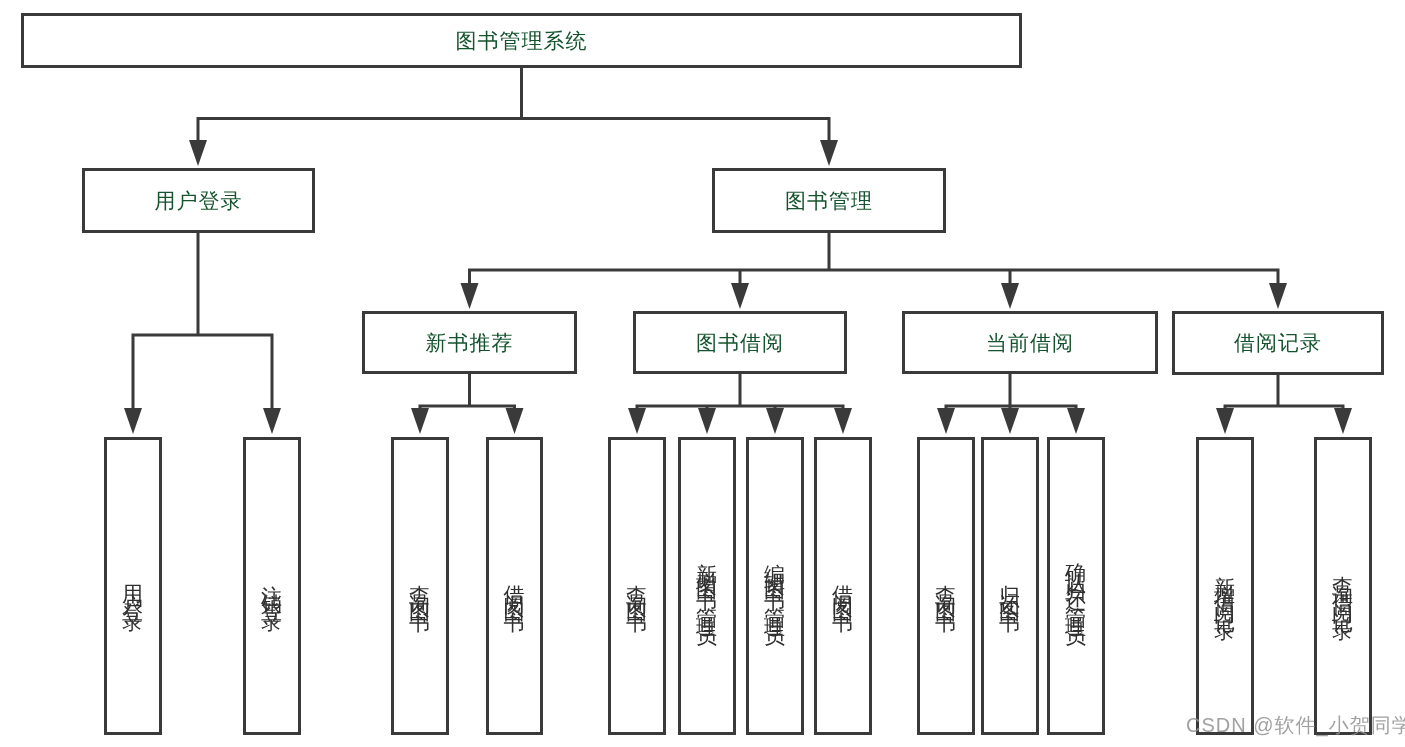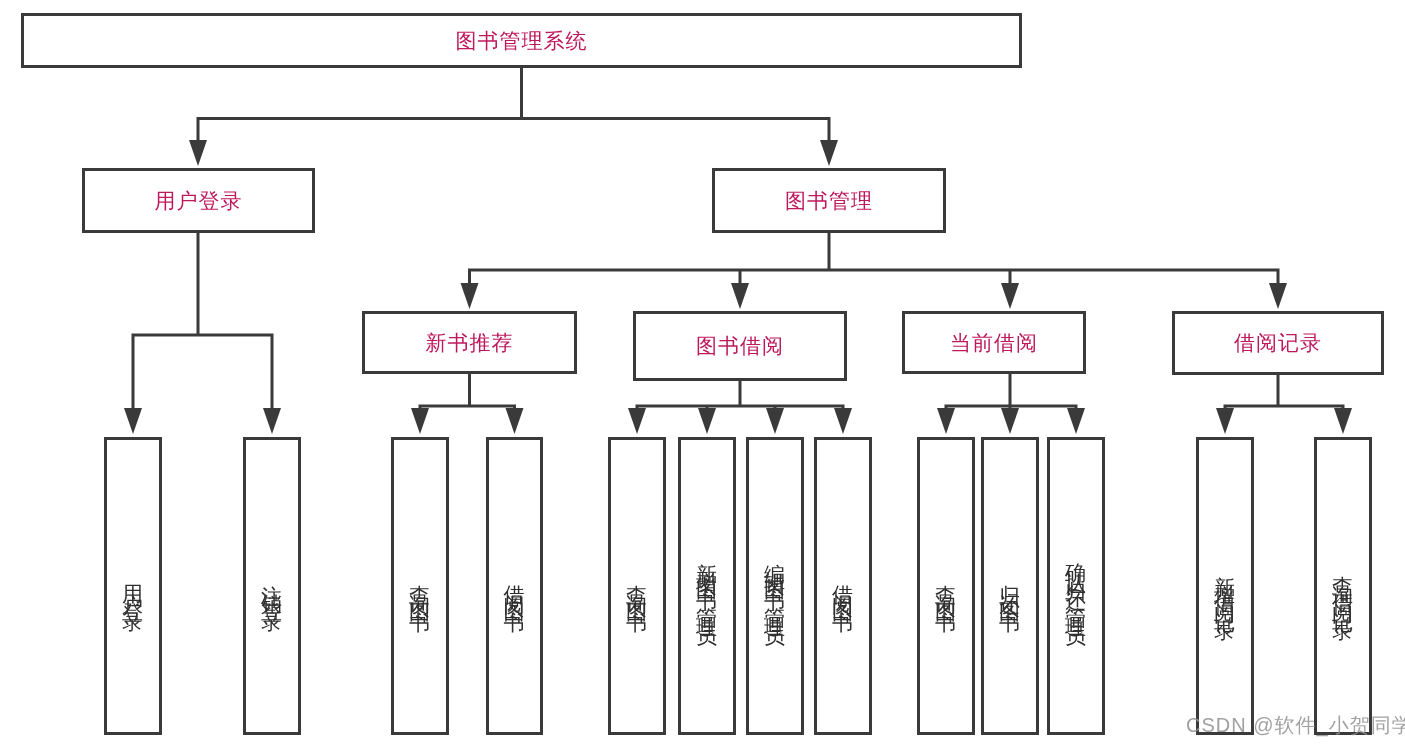--- a/index.html
+++ b/index.html
@@ -19,21 +19,21 @@
   .hbox {
     position: absolute;
     box-sizing: border-box;
     border: 3px solid #3a3a3a;
     background: #ffffff;
     display: flex;
     align-items: center;
     justify-content: center;
     font-size: 21px;
     letter-spacing: 1px;
-    color: #be185d;
+    color: #14532d;
   }
   .leaf {
     position: absolute;
     box-sizing: border-box;
     border: 3px solid #3a3a3a;
     background: #ffffff;
     display: flex;
     align-items: center;
     justify-content: center;
     color: #2f2f2f;
@@ -101,22 +101,22 @@
       <polygon points="1334,408 1352,408 1343,434"></polygon>
     </g>
   </svg>
 
   <div class="hbox" style="left:21px; top:13px; width:1001px; height:55px;">图书管理系统</div>
 
   <div class="hbox" style="left:82px; top:168px; width:233px; height:65px;">用户登录</div>
   <div class="hbox" style="left:362px; top:311px; width:215px; height:63px;">新书推荐</div>
 
   <div class="hbox" style="left:712px; top:168px; width:234px; height:65px;">图书管理</div>
-  <div class="hbox" style="left:633px; top:311px; width:214px; height:70px;">图书借阅</div>
-  <div class="hbox" style="left:902px; top:311px; width:184px; height:63px;">当前借阅</div>
+  <div class="hbox" style="left:633px; top:311px; width:214px; height:63px;">图书借阅</div>
+  <div class="hbox" style="left:902px; top:311px; width:256px; height:63px;">当前借阅</div>
   <div class="hbox" style="left:1172px; top:311px; width:212px; height:64px;">借阅记录</div>
 
   <div class="leaf" style="left:104px; top:437px; width:58px; height:298px;">
     <span>用户登录</span>
   </div>
   <div class="leaf" style="left:243px; top:437px; width:58px; height:298px;">
     <span>注销登录</span>
   </div>
 
   <div class="leaf" style="left:391px; top:437px; width:58px; height:298px;">

